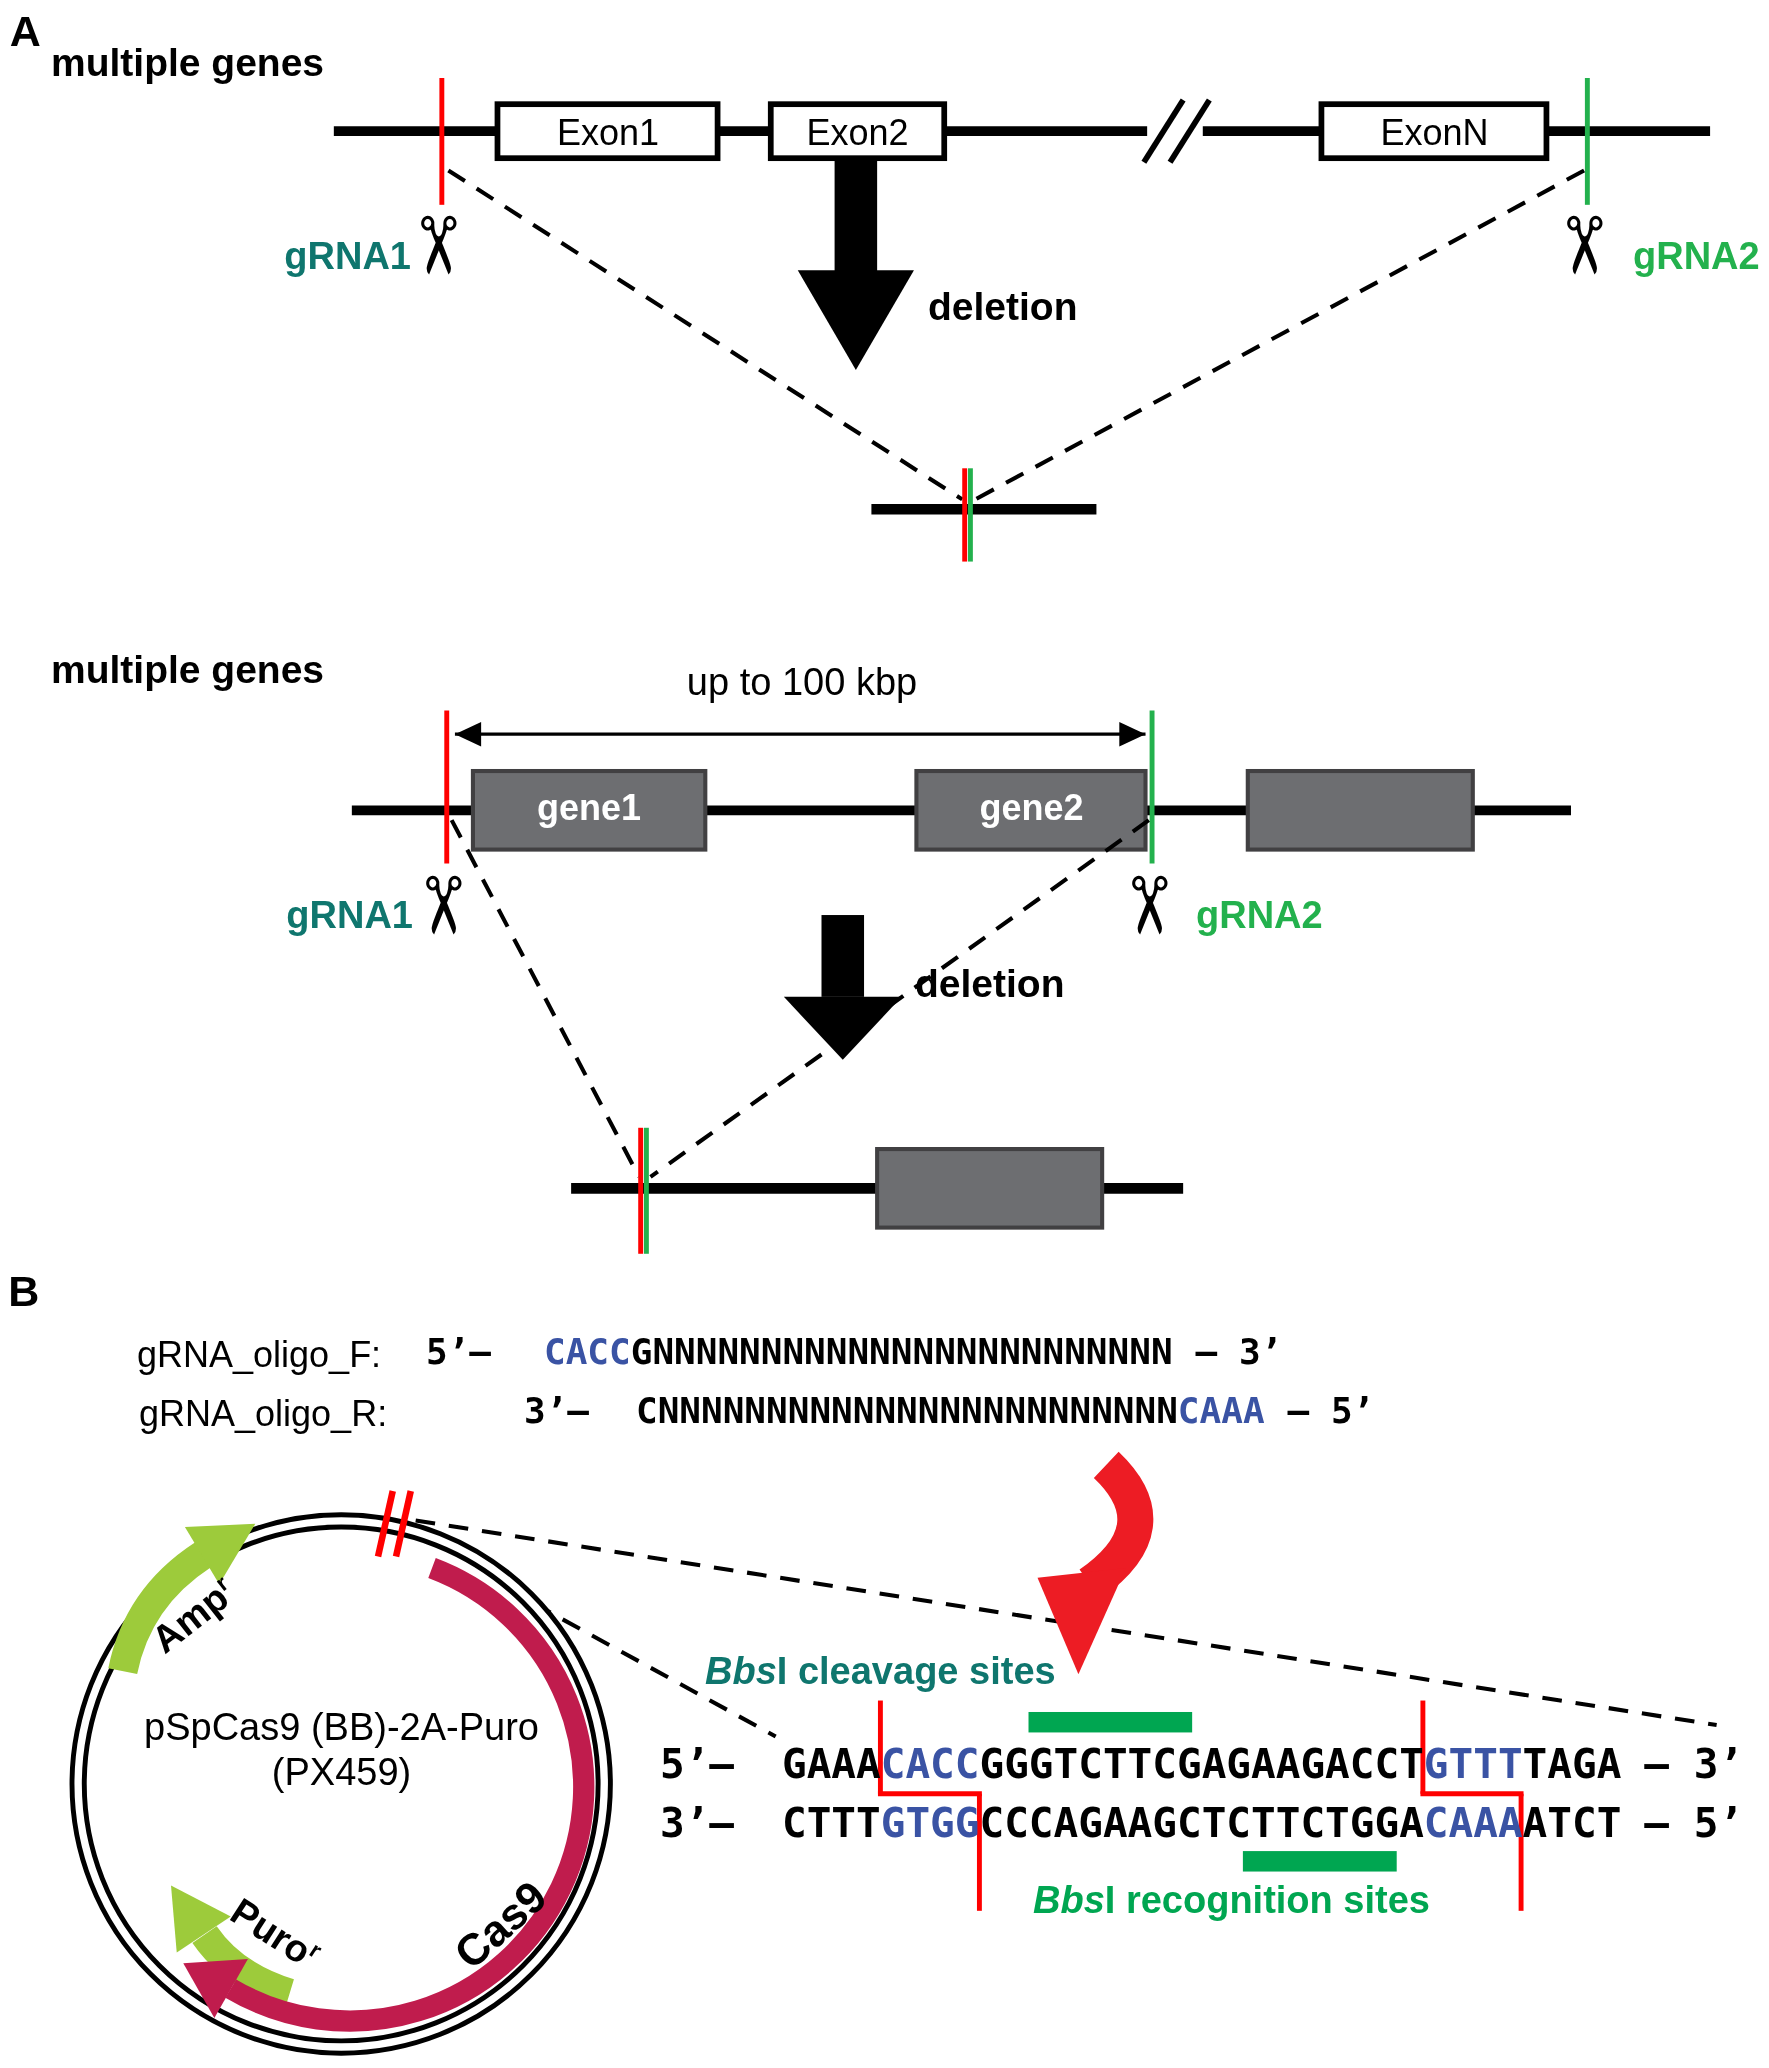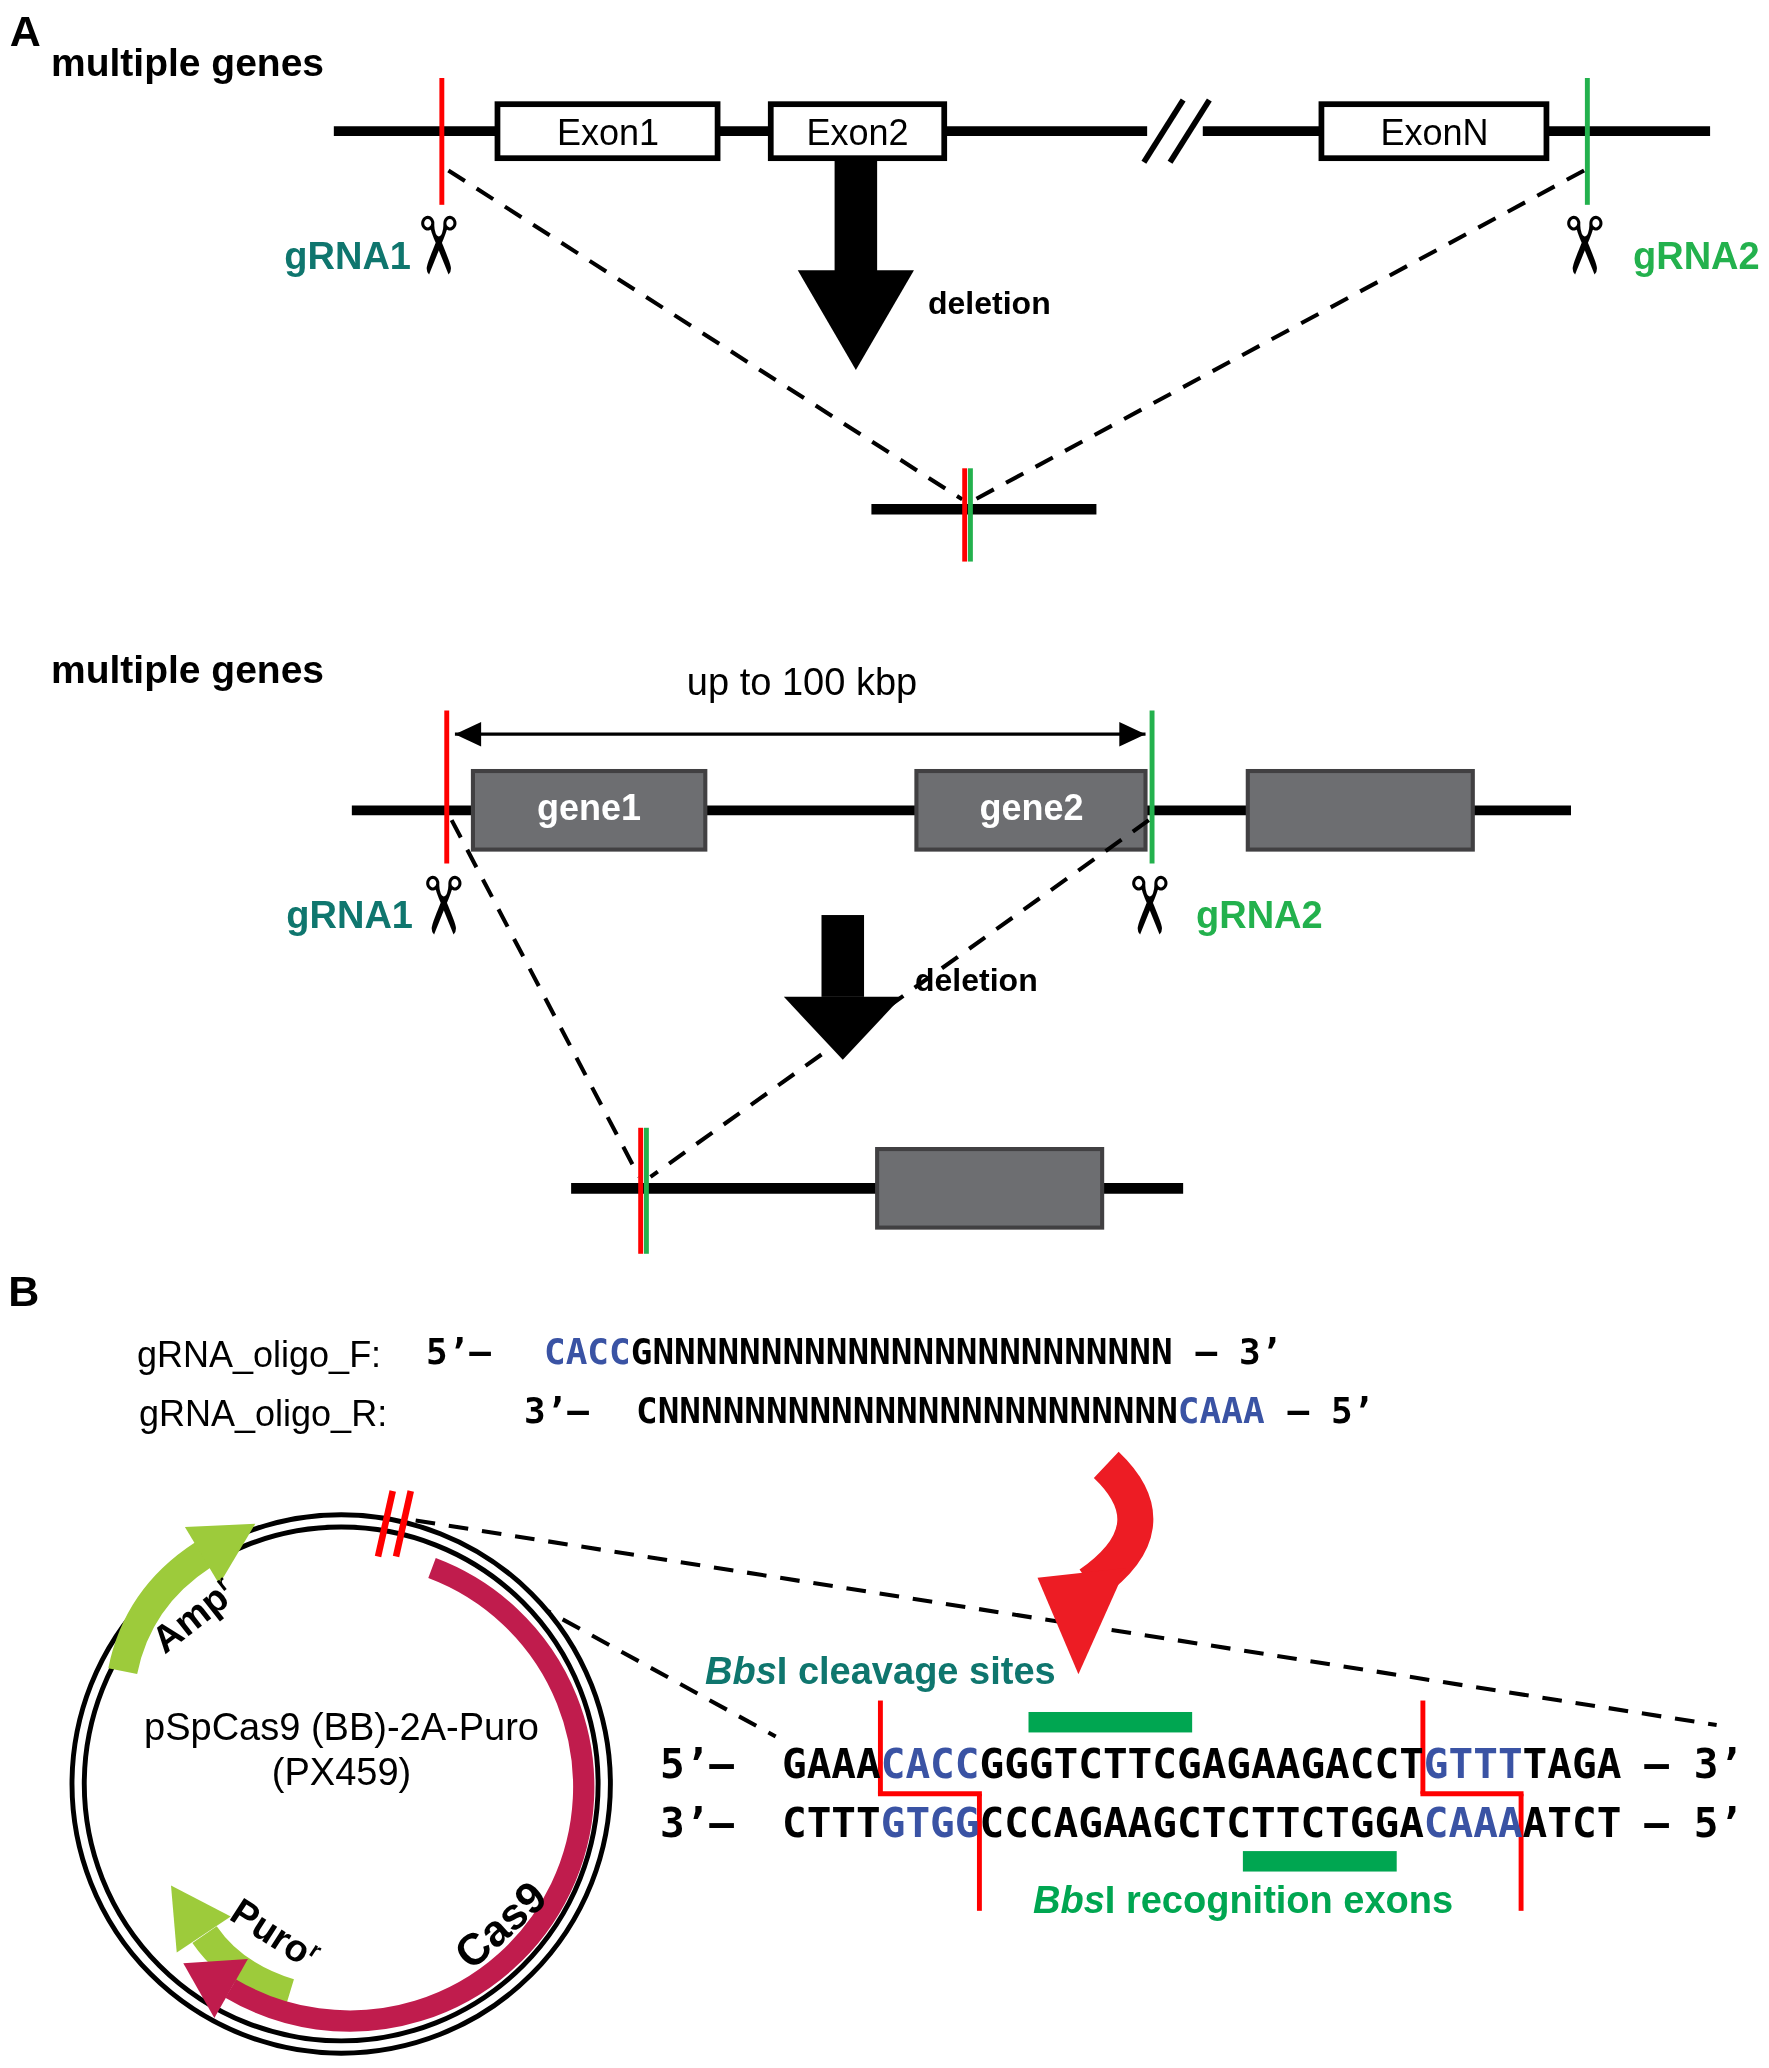--- a/index.html
+++ b/index.html
@@ -8,21 +8,21 @@
   .abs{position:absolute;}
   .ttl{font-size:39px;font-weight:bold;}
   .panel-letter{font-size:43px;font-weight:bold;}
   .boxlab{font-size:36px;text-align:center;}
   .genelab{font-size:36px;font-weight:bold;color:#fff;text-align:center;}
   .grna{font-size:38px;font-weight:bold;}
   .red{color:#0f766e;}
   .green{color:#23B14D;}
   .dgreen{color:#00A651;}
   .blue{color:#3A53A4;}
-  .del{font-size:32px;font-weight:bold;}
+  .del{font-size:39px;font-weight:bold;}
   .mono44{font-family:"DejaVu Sans Mono", monospace;font-size:36px;font-weight:bold;white-space:pre;}
   .mono50{font-family:"DejaVu Sans Mono", monospace;font-size:41px;font-weight:bold;white-space:pre;}
   .olab{font-size:36px;}
   .sufx{margin-left:23px;}
   .scis{font-size:79px;line-height:79px;transform:rotate(90deg);color:#000;}
   .bbslab{font-size:38px;font-weight:bold;}
   .bbslab .it{font-style:italic;}
   .plasmid-name{font-size:38px;text-align:center;line-height:44px;}
   sup{font-size:0.6em;}
   svg{position:absolute;left:0;top:0;}
@@ -151,21 +151,21 @@
   <div class="abs mono44" style="left:636px;top:1390px;"><span>CNNNNNNNNNNNNNNNNNNNNNNNN</span><span class="blue">CAAA</span><span class="sufx">— 5’</span></div>
 
   <div class="abs plasmid-name" style="left:131px;top:1705px;width:421px;">pSpCas9 (BB)-2A-Puro</div>
   <div class="abs plasmid-name" style="left:131px;top:1750px;width:421px;">(PX459)</div>
 
   <div class="abs" style="left:147px;top:1594px;transform:rotate(-38deg);font-size:38px;font-weight:bold;"><span>Amp</span><sup>r</sup></div>
   <div class="abs" style="left:227px;top:1912px;transform:rotate(33deg);font-size:38px;font-weight:bold;"><span>Puro</span><sup>r</sup></div>
   <div class="abs" style="left:448px;top:1900px;transform:rotate(-42deg);font-size:44px;font-weight:bold;">Cas9</div>
 
   <div class="abs bbslab red" style="left:705px;top:1650px;"><span class="it">Bbs</span><span>I cleavage sites</span></div>
-  <div class="abs bbslab dgreen" style="left:1033px;top:1879px;"><span class="it">Bbs</span><span>I recognition exons</span></div>
+  <div class="abs bbslab dgreen" style="left:1033px;top:1879px;"><span class="it">Bbs</span><span>I recognition sites</span></div>
 
   <div class="abs mono50" style="left:660px;top:1740px;">5’— </div>
   <div class="abs mono50" style="left:782px;top:1740px;"><span>GAAA</span><span class="blue">CACC</span><span>GGGTCTTCGAGAAGACCT</span><span class="blue">GTTT</span><span>TAGA</span><span class="sufx">— 3’</span></div>
 
   <div class="abs mono50" style="left:660px;top:1799px;">3’— </div>
   <div class="abs mono50" style="left:782px;top:1799px;"><span>CTTT</span><span class="blue">GTGG</span><span>CCCAGAAGCTCTTCTGGA</span><span class="blue">CAAA</span><span>ATCT</span><span class="sufx">— 5’</span></div>
 
 </div>
 
 

